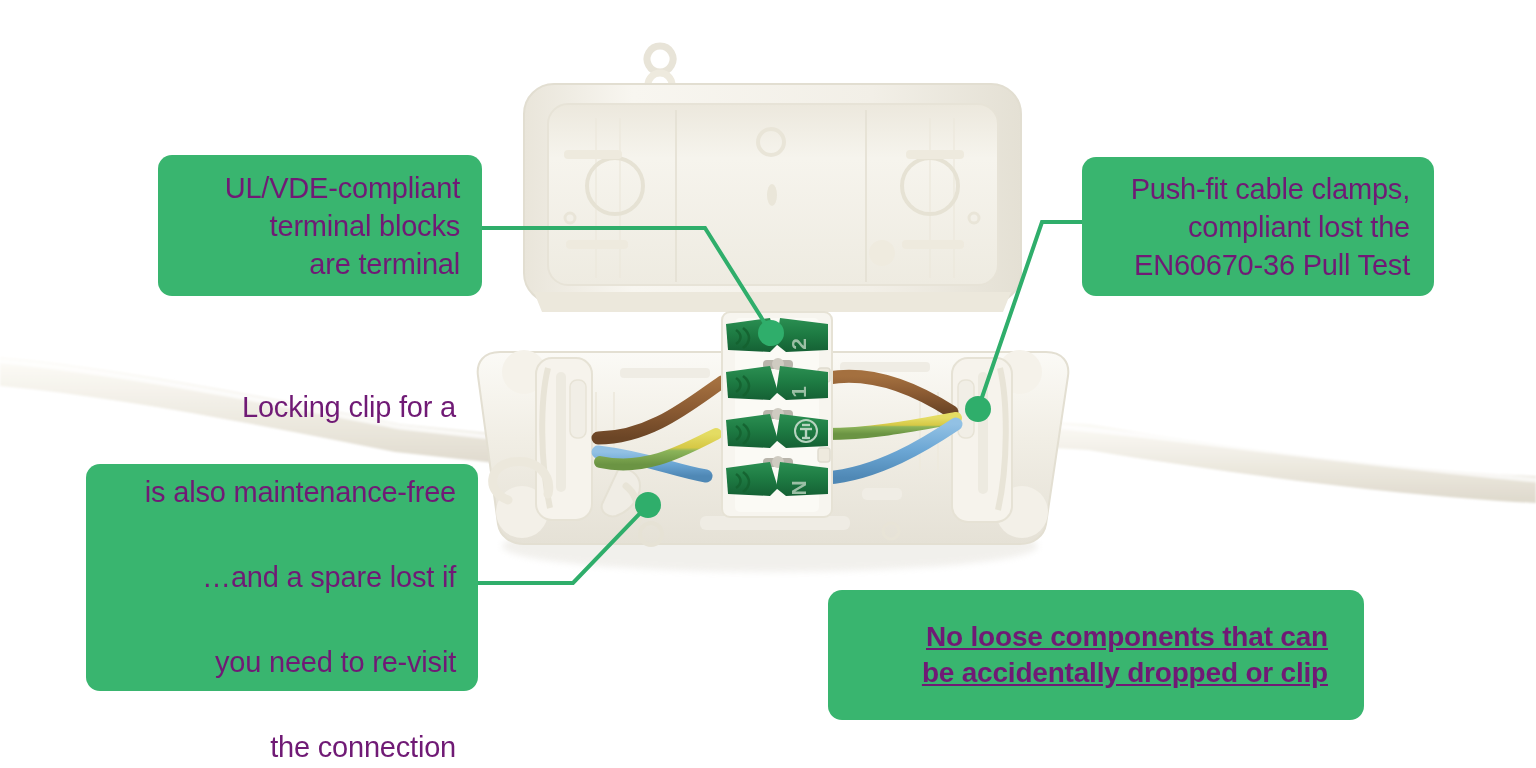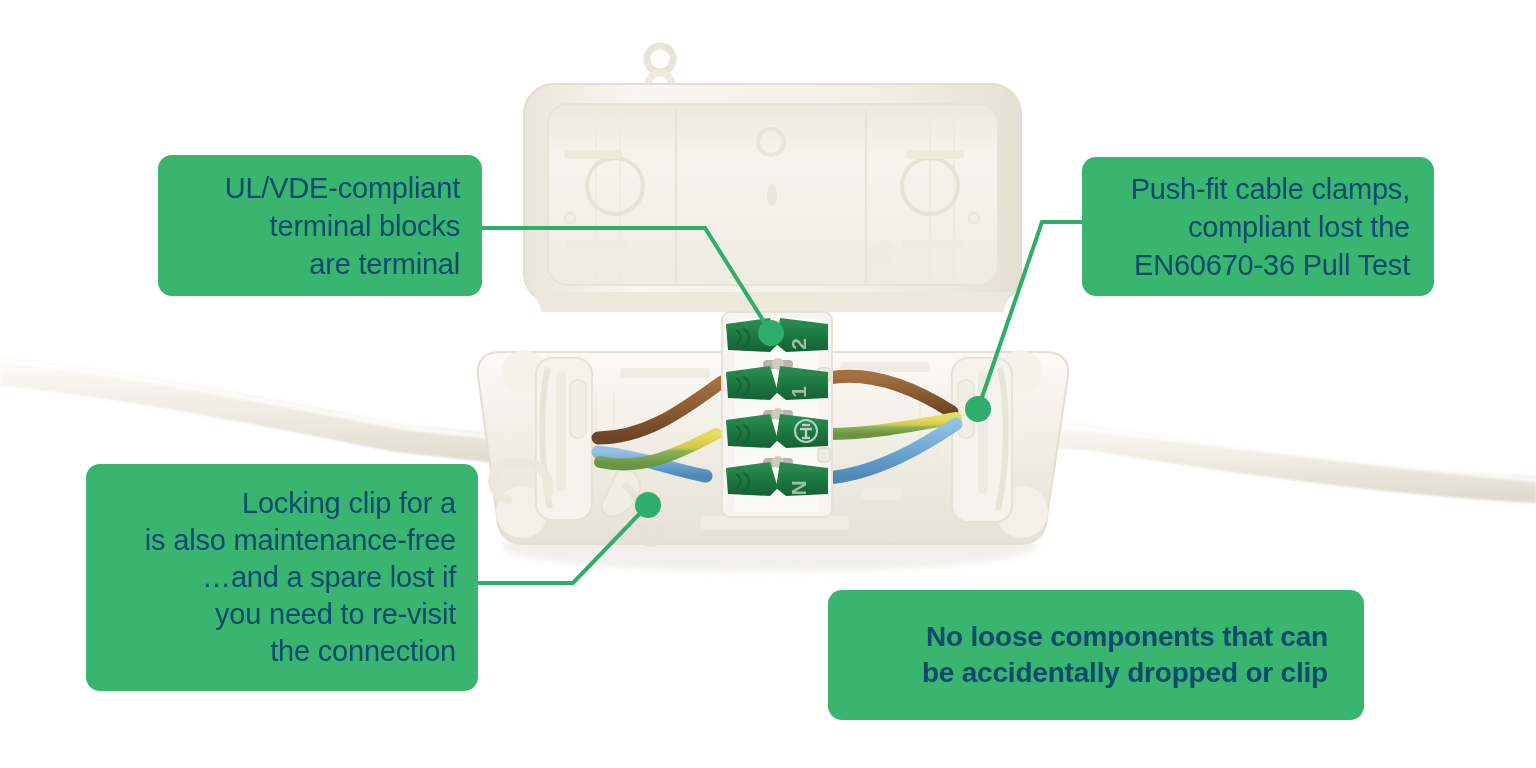--- a/index.html
+++ b/index.html
@@ -14,46 +14,46 @@
   #stage{position:absolute;left:0;top:0;width:1536px;height:768px;overflow:hidden;background:#fff;}
 
   
   #product{position:absolute;left:0;top:0;width:1536px;height:768px;}
 
   
   .callout{
     position:absolute;
     background:#39b56f;
     border-radius:14px;
-    color:#0c4a6e;
+    color:#701a75;
     box-sizing:border-box;
     display:flex;
     flex-direction:column;
     justify-content:center;
     letter-spacing:-0.2px;
   }
   .callout .line{
     display:block;
     white-space:pre;
   }
   .callout.right-al{text-align:right;}
   .callout.left-al{text-align:right;}
-  .callout.bold-box .line{font-weight:bold;}
+  .callout.bold-box .line{font-weight:bold;text-decoration:underline;}
 
   #callout-terminal{
     left:158px;top:155px;width:324px;height:141px;
     padding:0 22px;font-size:29px;line-height:38px;
   }
   #callout-clamps{
     left:1082px;top:157px;width:352px;height:139px;
     padding:0 24px;font-size:29px;line-height:38px;
   }
   #callout-clip{
     left:86px;top:464px;width:392px;height:227px;
-    padding:0 22px;font-size:29px;line-height:37px;
+    padding:0 22px;font-size:29px;line-height:37px;gap:48px;
   }
   #callout-loose{
     left:828px;top:590px;width:536px;height:130px;
     padding:0 36px;font-size:28px;line-height:36px;
   }
 
   
   #leaders{position:absolute;left:0;top:0;width:1536px;height:768px;pointer-events:none;}
 </style>
 </head>

